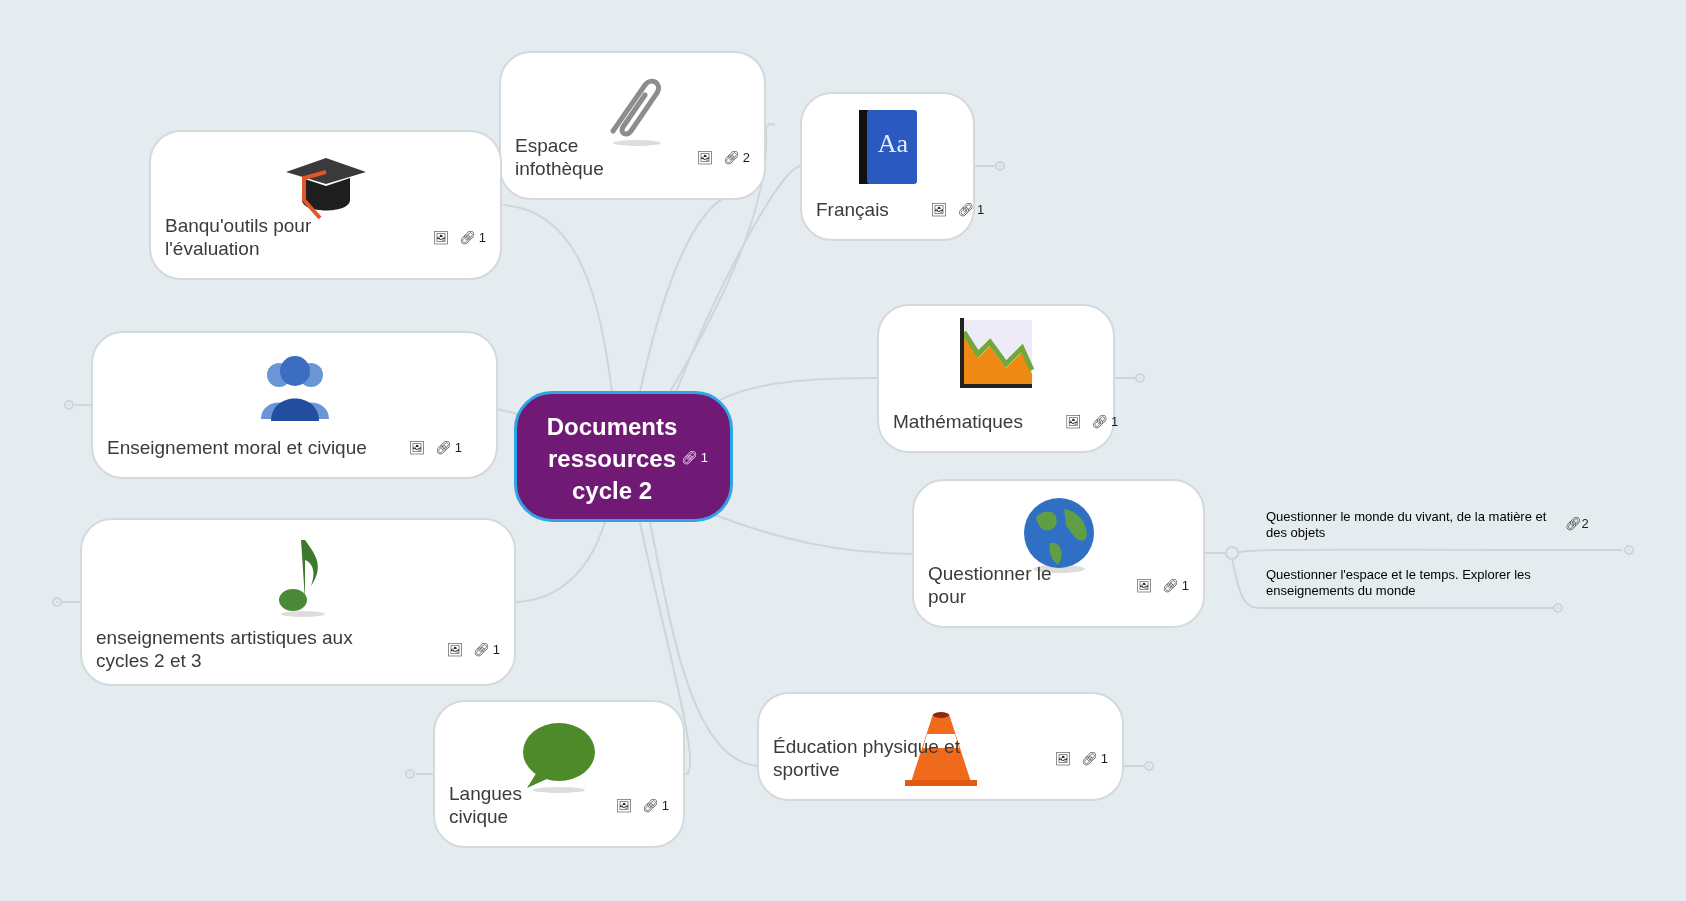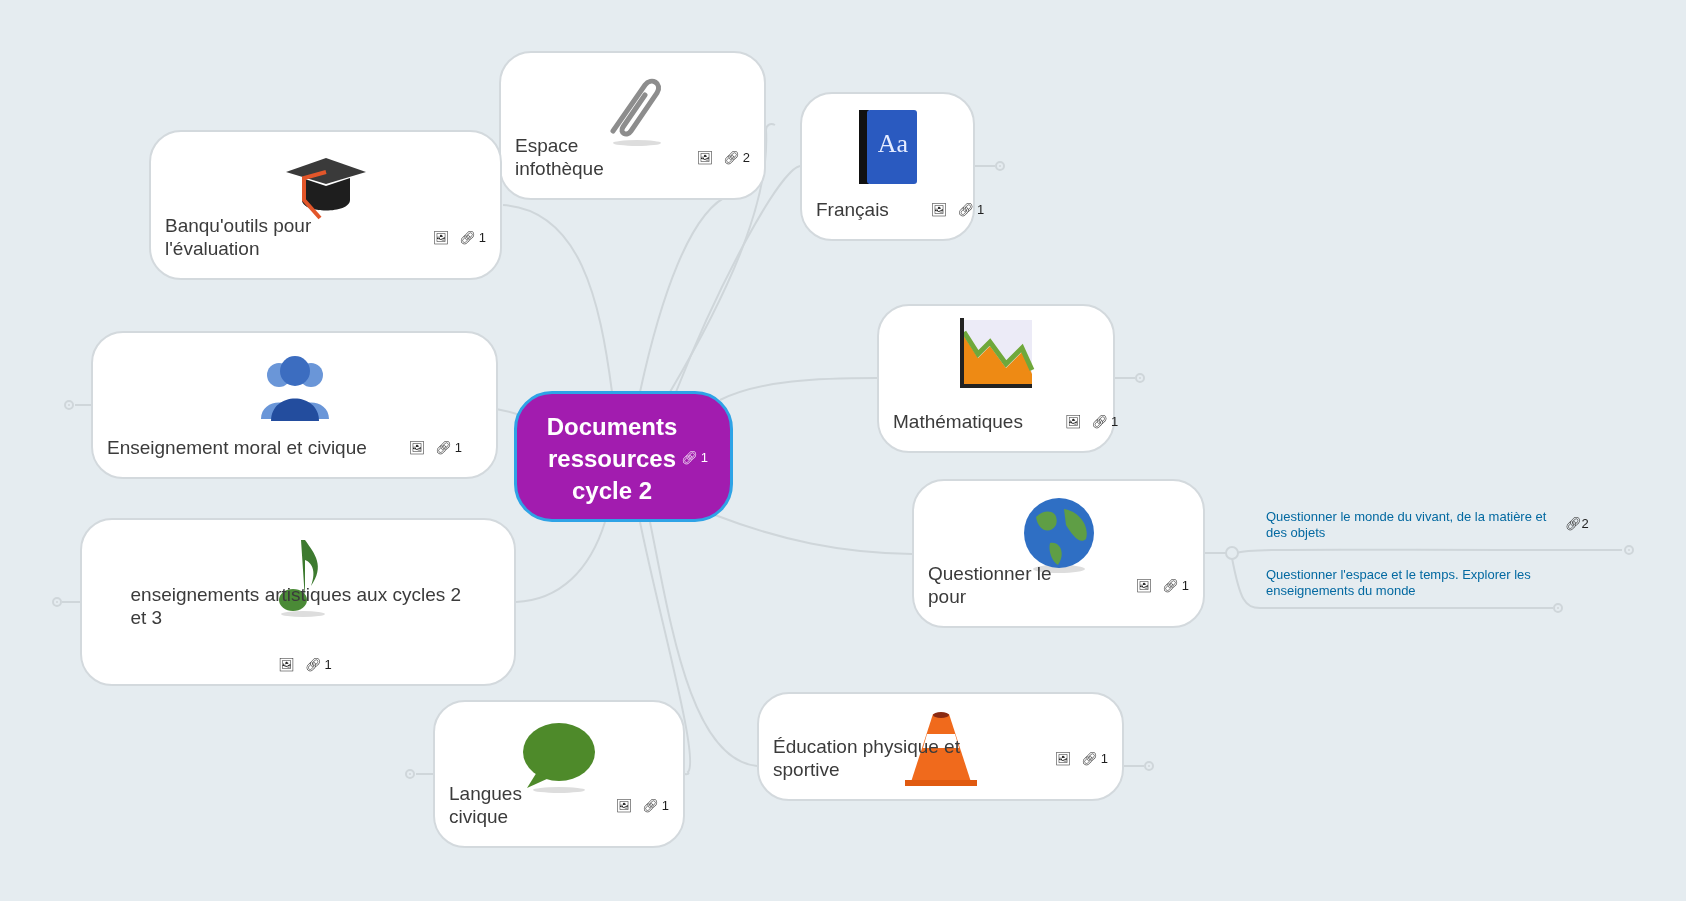--- a/index.html
+++ b/index.html
@@ -4,24 +4,24 @@
 <style>
   html,body{margin:0;padding:0;}
   body{width:1686px;height:901px;background:#e5ecf0;position:relative;overflow:hidden;font-family:"Liberation Sans",sans-serif;}
   svg.lines{position:absolute;left:0;top:0;}
   .node{position:absolute;background:#ffffff;border:2px solid #d3d9dd;border-radius:32px;box-sizing:border-box;}
   .node .icon{position:absolute;left:50%;transform:translateX(-50%);}
   .node .row{position:absolute;left:14px;right:14px;bottom:18px;display:flex;align-items:center;gap:28px;}
   .label{font-size:19px;color:#3b3b3b;line-height:23px;}
   .meta{display:flex;align-items:center;margin-left:14px;gap:10px;font-size:13px;color:#1e1e1e;white-space:nowrap;}
   .meta span{display:inline-flex;align-items:center;gap:3px;}
-  .central{position:absolute;left:514px;top:391px;width:219px;height:131px;background:#a21caf;border:3px solid #2ea3e6;border-radius:38px;box-sizing:border-box;}
+  .central{position:absolute;left:514px;top:391px;width:219px;height:131px;background:#701a75;border:3px solid #2ea3e6;border-radius:38px;box-sizing:border-box;}
   .central .title{position:absolute;left:10px;top:17px;width:170px;text-align:center;color:#fff;font-weight:bold;font-size:24px;line-height:32px;}
   .central .lk{position:absolute;right:22px;top:56px;color:#fff;font-size:13px;display:flex;align-items:center;gap:3px;}
-  .sub{position:absolute;font-size:13px;color:#0369a1;line-height:16px;}
+  .sub{position:absolute;font-size:13px;color:#000000;line-height:16px;}
   .collapse{position:absolute;width:10px;height:10px;border-radius:50%;border:2px solid #cfd6da;background:#e5ecf0;box-sizing:border-box;}
   .collapse::after{content:"";position:absolute;left:2px;top:2px;width:2px;height:2px;border-radius:50%;background:#cfd6da;}
 </style>
 </head>
 <body>
 
 <svg class="lines" width="1686" height="901">
   <g fill="none" stroke="#cfd6da" stroke-width="2">
     <path d="M612 392 C600 300 580 210 503 205"></path>
     <path d="M640 392 C660 300 690 210 730 195"></path>
@@ -179,21 +179,21 @@
   <span>Questionner l'espace et le temps. Explorer les enseignements du monde</span>
 </div>
 <div class="collapse" style="left:1553px;top:603px;"></div>
 
 <div class="node" style="left:80px;top:518px;width:436px;height:168px;">
   <svg class="icon" style="top:16px" width="70" height="84" viewBox="0 0 70 84">
     <ellipse cx="40" cy="78" rx="22" ry="3" fill="#ddd"></ellipse>
     <path d="M38 4 L42 4 C52 18 62 30 48 50 C54 34 48 26 42 24 L42 64 Z" fill="#3d7a2f"></path>
     <ellipse cx="30" cy="64" rx="14" ry="11" fill="#4a8a36"></ellipse>
   </svg>
-  <div class="row" style="bottom:12px;flex-direction:column;">
+  <div class="row" style="bottom:12px;">
       <span class="label" style="width:335px;">enseignements artistiques aux cycles 2 et 3</span>
     <div class="meta">
         <span>🖼︎</span>
         <span>
           <span>🔗︎</span>
           <span>1</span>
         </span>
       </div>
   </div>
 </div>

